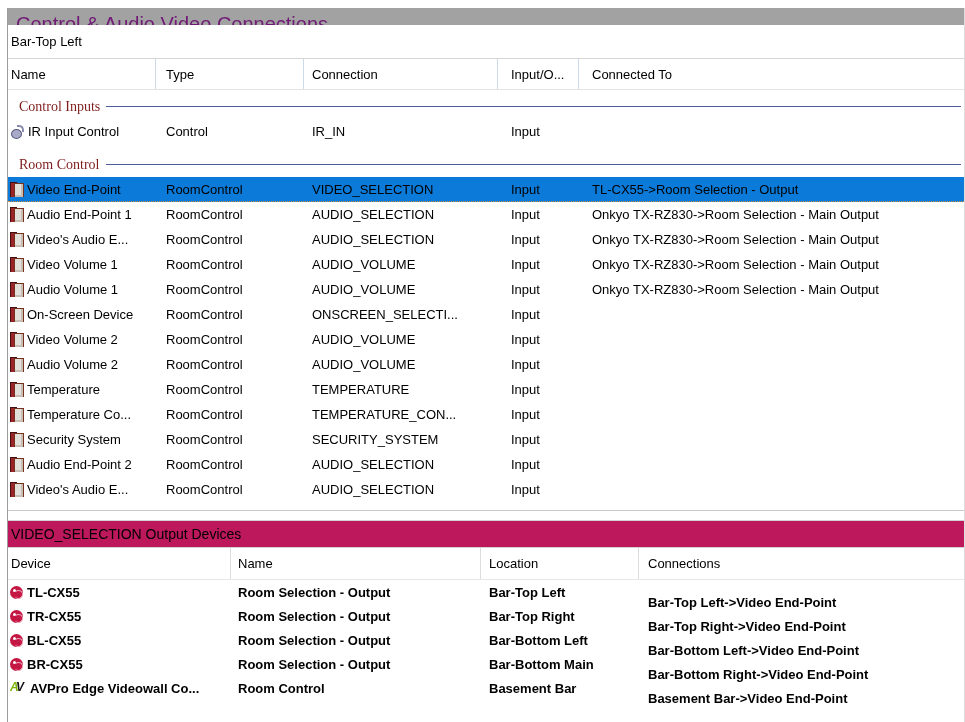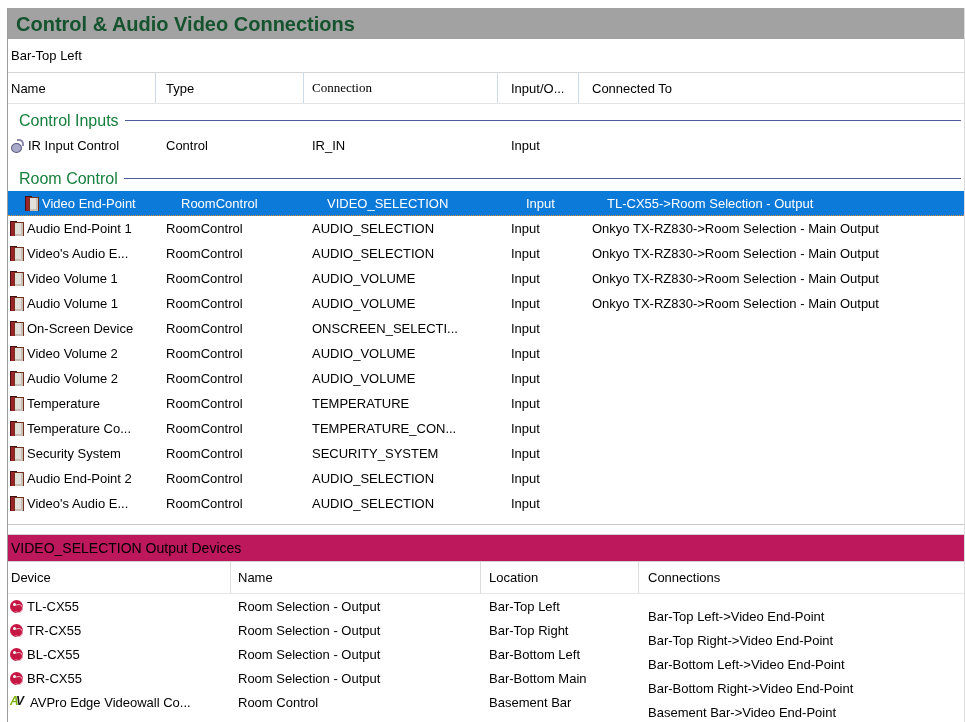--- a/index.html
+++ b/index.html
@@ -9,69 +9,68 @@
     background:#fff; color:#000;
     font-family:"Liberation Sans", sans-serif; font-size:13px;
   }
   .window {
     position:absolute; left:7px; top:8px; width:958px; height:714px;
     border-left:1px solid #9c9c9c; border-right:1px solid #dcdcdc;
     background:#fff;
   }
   
   .titlebar {
-    height:31px; background:#a2a2a2; color:#14532d;
-    font-size:20px; font-weight:bold; line-height:33px; padding-left:8px;
+    height:17px; background:#a2a2a2; color:#701a75;
+    font-size:20px; font-weight:normal; line-height:33px; padding-left:8px;
     white-space:nowrap; overflow:hidden;
   }
   
   .sublabel {
     height:34px; line-height:33px; padding-left:3px;
     border-bottom:1px solid #d6d6d6; font-size:13px;
   }
   
   .thead {
     height:31px; display:grid; grid-template-columns:148px 148px 194px 81px 1fr;
     border-bottom:1px solid #e4e4e4;
   }
   .thead .hcell {
     display:flex; align-items:center; height:100%;
     border-right:1px solid #ccd9e8; white-space:nowrap; overflow:hidden;
   }
   .thead .hcell:last-child { border-right:none; }
   .h-name { padding-left:3px; }
   .h-type { padding-left:10px; }
-  .h-conn { padding-left:8px;font-family:Liberation Serif, serif; }
+  .h-conn { padding-left:8px; }
   .h-io   { padding-left:13px; }
   .h-connto { padding-left:13px; }
   
   .tbody { height:421px; border-bottom:1px solid #c9c9c9; overflow:hidden; }
   .group {
     display:flex; align-items:center; height:25px; margin-top:8px;
-    color:#15803d; font-size:16px; padding-left:11px; white-space:nowrap;
+    color:#7f1d1d; font-size:14px; padding-left:11px; white-space:nowrap;font-family:Liberation Serif, serif;
   }
   .group:first-child { margin-top:4px; }
   .group::after {
     content:""; flex:1; height:0; border-top:1px solid #4d5c9b;
     margin-left:6px; margin-right:3px;
   }
   .trow {
     display:grid; grid-template-columns:148px 148px 194px 81px 1fr;
     height:25px; align-items:center;
   }
   .trow .cell { white-space:nowrap; overflow:hidden; }
   .c-name { display:flex; align-items:center; padding-left:2px;text-align:center; }
   .c-type { padding-left:10px; }
   .c-conn { padding-left:8px; }
   .c-io   { padding-left:13px; }
   .c-connto { padding-left:13px; }
   .trow.selected {
-    background:#0b7ad9; color:#ffffff;
+    background:#0b7ad9; color:#000000;
     border-bottom:1px dotted #cf8f3f;
-    padding-left:15px;
   }
   
   .icon { display:inline-block; flex:none; position:relative; }
   .room-control-icon { width:13px; height:15px; margin-right:4px; }
   .room-control-icon::before {
     content:""; position:absolute; left:0; top:0; width:5px; height:15px;
     background:#9b2428; border:1px solid #401012;
   }
   .room-control-icon::after {
     content:""; position:absolute; left:4px; top:1px; width:8px; height:13px;
@@ -115,21 +114,21 @@
     display:flex; align-items:center; height:100%;
     border-right:1px solid #dcdcdc; white-space:nowrap; overflow:hidden;
   }
   .bhead .hcell:last-child { border-right:none; }
   .b-device { padding-left:3px; }
   .b-name { padding-left:7px; }
   .b-loc  { padding-left:8px; }
   .b-connx { padding-left:9px; }
   .brow {
     display:grid; grid-template-columns:223px 250px 158px 1fr;
-    height:24px; align-items:center;
+    height:24px; align-items:center;font-weight:bold;
   }
   .brow .cell { white-space:nowrap; overflow:hidden; }
   .bc-device { display:flex; align-items:center; padding-left:2px; }
   .bc-name { padding-left:7px; }
   .bc-loc  { padding-left:8px; }
   .bc-connx { padding-left:9px;margin-top:21px; }
 </style>
 </head>
 <body>
 

